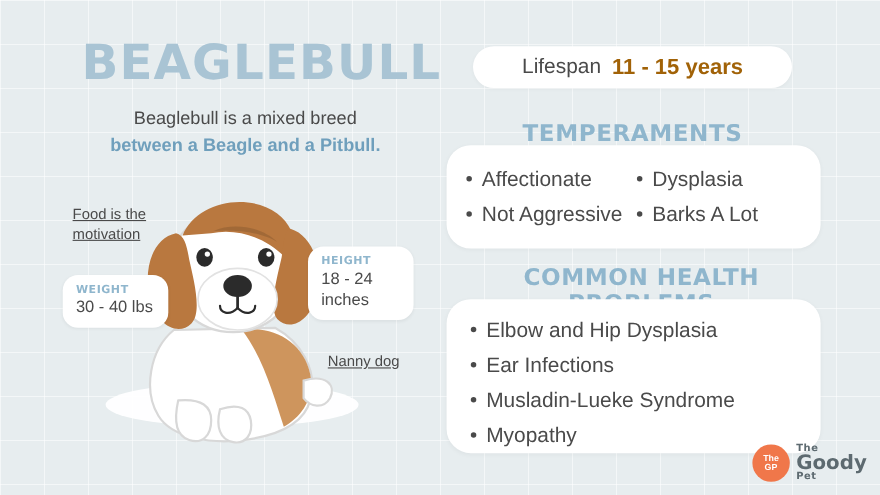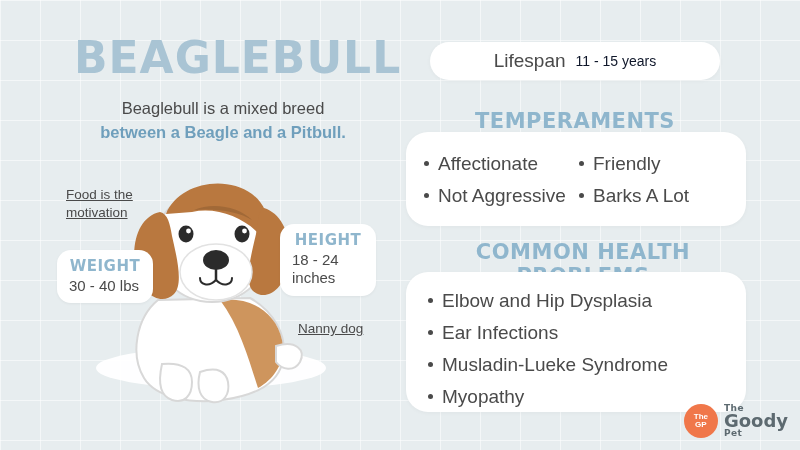--- a/index.html
+++ b/index.html
@@ -58,25 +58,24 @@
     position: absolute;
     background: #ffffff;
     border-radius: 14px;
     box-shadow: 0 1px 3px rgba(0,0,0,0.05);
     padding: 8px 12px;
   }
   .pill-label {
     font-family: "DejaVu Sans", sans-serif;
     font-weight: bold;
     color: #8fb6cd;
-    font-size: 15px;
+    font-size: 10px;
     letter-spacing: 0.5px;
     text-transform: uppercase;
     line-height: 1.1;
-    text-align: center;
   }
   .pill-value {
     color: #4a4a4a;
     font-size: 15px;
     line-height: 1.25;
     margin-top: 2px;
   }
 
   #weight-pill { left: 57px; top: 250px; width: 72px; }
   #height-pill { left: 280px; top: 224px; width: 72px; }
@@ -126,23 +125,23 @@
     display: flex;
     align-items: center;
     justify-content: center;
     gap: 10px;
   }
   .lifespan-label {
     color: #4a4a4a;
     font-size: 19px;
   }
   .lifespan-value {
-    color: #0f172a;
-    font-weight: normal;
-    font-size: 14px;
+    color: #a16207;
+    font-weight: bold;
+    font-size: 20px;
   }
 
   .section-heading {
     position: absolute;
     font-family: "DejaVu Sans", sans-serif;
     font-weight: bold;
     color: #8fb6cd;
     letter-spacing: 0.5px;
     text-transform: uppercase;
   }
@@ -321,21 +320,21 @@
 
   <div class="section-heading" id="temperaments-heading">Temperaments</div>
   <div class="card" id="temperaments-card"></div>
   <div class="temperaments-grid">
     <div class="bullet-item">
       <span class="bullet-dot"></span>
       <span>Affectionate</span>
     </div>
     <div class="bullet-item">
       <span class="bullet-dot"></span>
-      <span>Friendly</span>
+      <span>Dysplasia</span>
     </div>
     <div class="bullet-item">
       <span class="bullet-dot"></span>
       <span>Not Aggressive</span>
     </div>
     <div class="bullet-item">
       <span class="bullet-dot"></span>
       <span>Barks A Lot</span>
     </div>
   </div>

